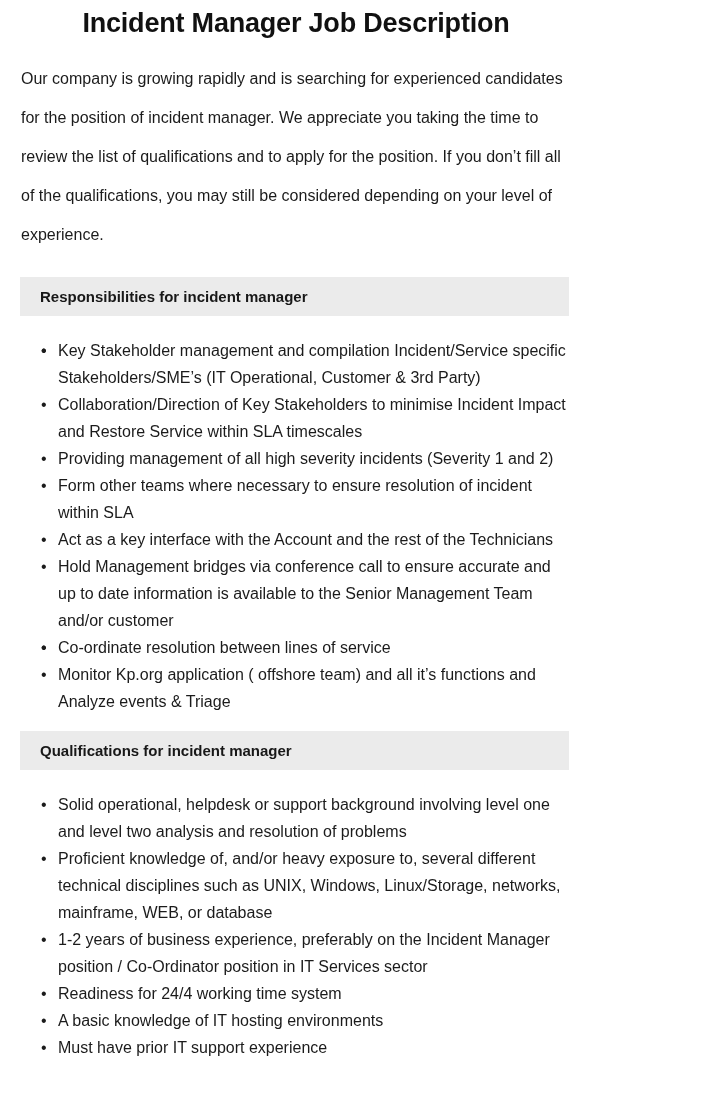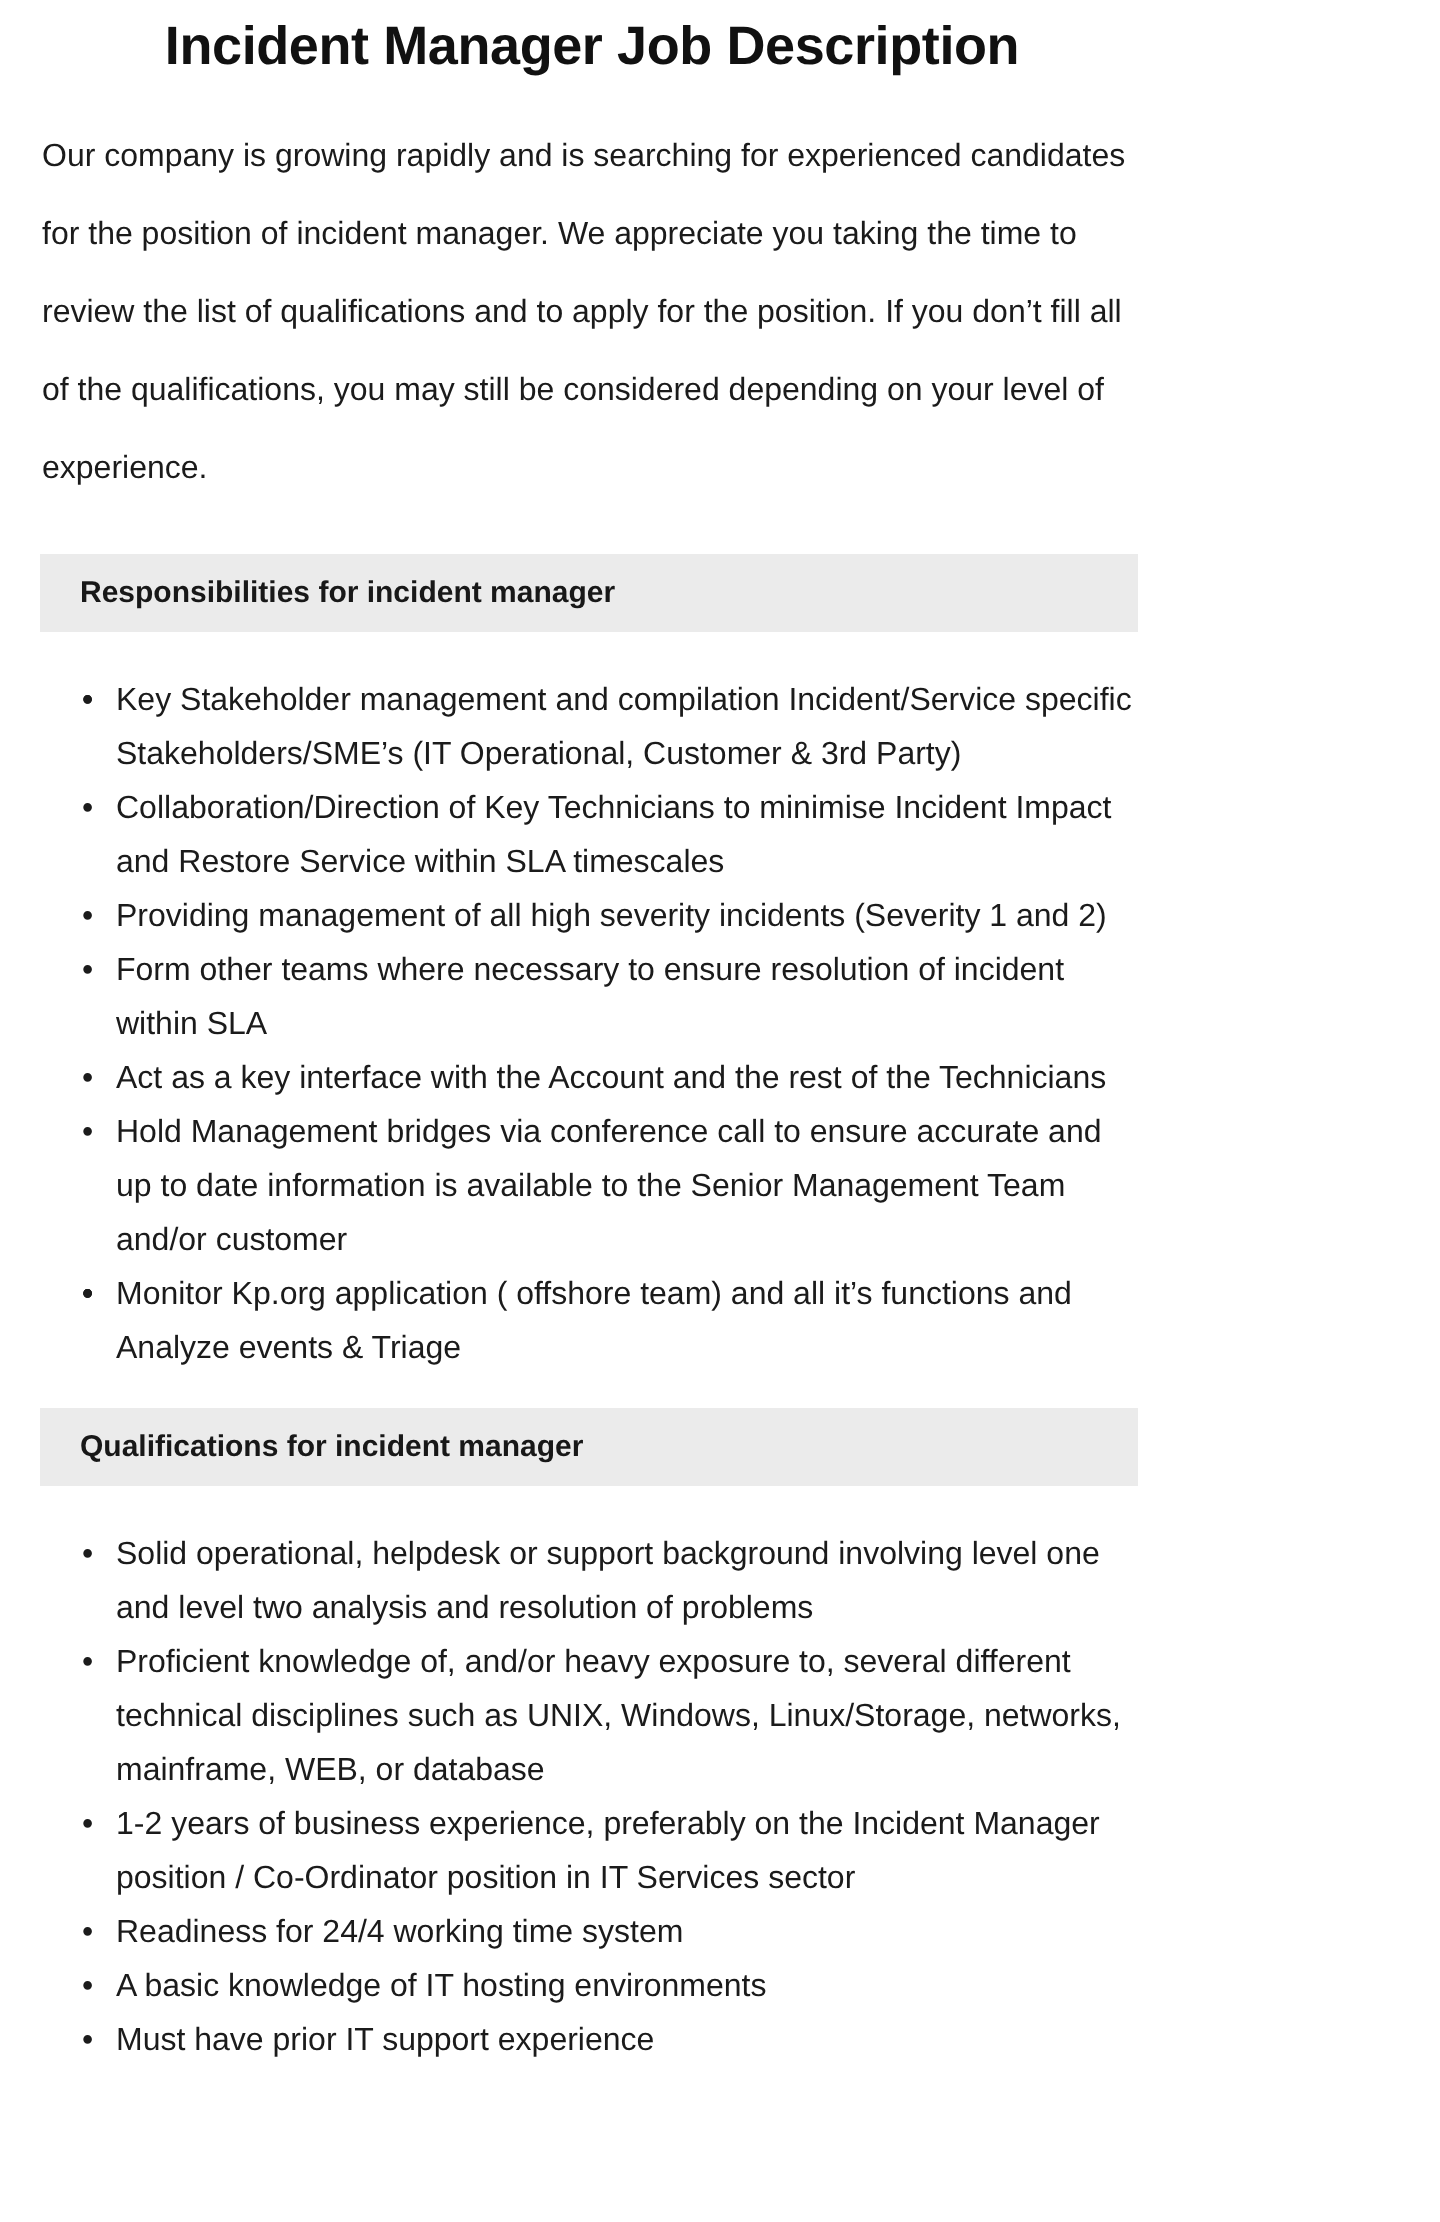--- a/index.html
+++ b/index.html
@@ -84,27 +84,27 @@
 
   <h1 class="doc-title">Incident Manager Job Description</h1>
 
   <p class="intro">Our company is growing rapidly and is searching for experienced candidates for the position of incident manager. We appreciate you taking the time to review the list of qualifications and to apply for the position. If you don’t fill all of the qualifications, you may still be considered depending on your level of experience.</p>
 
   <div class="section section-1">
     <div class="section-header">Responsibilities for incident manager</div>
     <ul class="bullet-list first">
         <li class="bullet-item"><span class="dot">•</span></li>
         <li class="bullet-item"><span class="dot">•</span><span>Key Stakeholder management and compilation Incident/Service specific Stakeholders/SME’s (IT Operational, Customer &amp; 3rd Party)</span></li>
-        <li class="bullet-item"><span class="dot">•</span><span>Collaboration/Direction of Key Technicians to minimise Incident Impact and Restore Service within SLA timescales</span></li>
+        <li class="bullet-item"><span class="dot">•</span><span>Collaboration/Direction of Key Stakeholders to minimise Incident Impact and Restore Service within SLA timescales</span></li>
         <li class="bullet-item"><span class="dot">•</span><span>Providing management of all high severity incidents (Severity 1 and 2)</span></li>
         <li class="bullet-item"><span class="dot">•</span><span>Form other teams where necessary to ensure resolution of incident within SLA</span></li>
         <li class="bullet-item"><span class="dot">•</span><span>Act as a key interface with the Account and the rest of the Technicians</span></li>
         <li class="bullet-item"><span class="dot">•</span><span>Hold Management bridges via conference call to ensure accurate and up to date information is available to the Senior Management Team and/or customer</span></li>
         <li class="bullet-item"><span class="dot">•</span></li>
-        <li class="bullet-item"><span class="dot">•</span></li>
+        <li class="bullet-item"><span class="dot">•</span><span>Co-ordinate resolution between lines of service</span></li>
         <li class="bullet-item"><span class="dot">•</span><span>Monitor Kp.org application ( offshore team) and all it’s functions and Analyze events &amp; Triage</span></li>
       </ul>
   </div>
 
   <div class="section section-2">
     <div class="section-header">Qualifications for incident manager</div>
     <ul class="bullet-list first">
         <li class="bullet-item"><span class="dot">•</span><span>Solid operational, helpdesk or support background involving level one and level two analysis and resolution of problems</span></li>
         <li class="bullet-item"><span class="dot">•</span><span>Proficient knowledge of, and/or heavy exposure to, several different technical disciplines such as UNIX, Windows, Linux/Storage, networks, mainframe, WEB, or database</span></li>
         <li class="bullet-item"><span class="dot">•</span><span>1-2 years of business experience, preferably on the Incident Manager position / Co-Ordinator position in IT Services sector</span></li>

